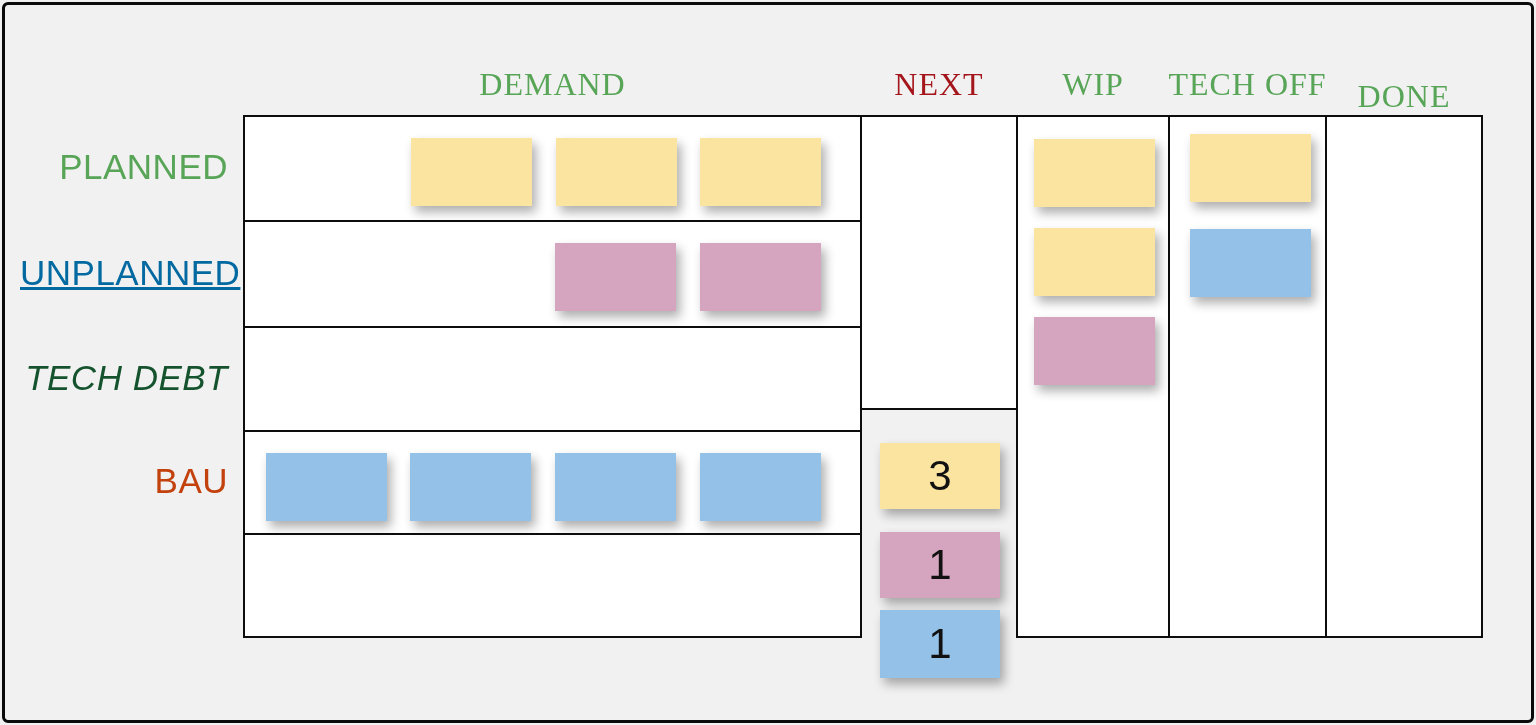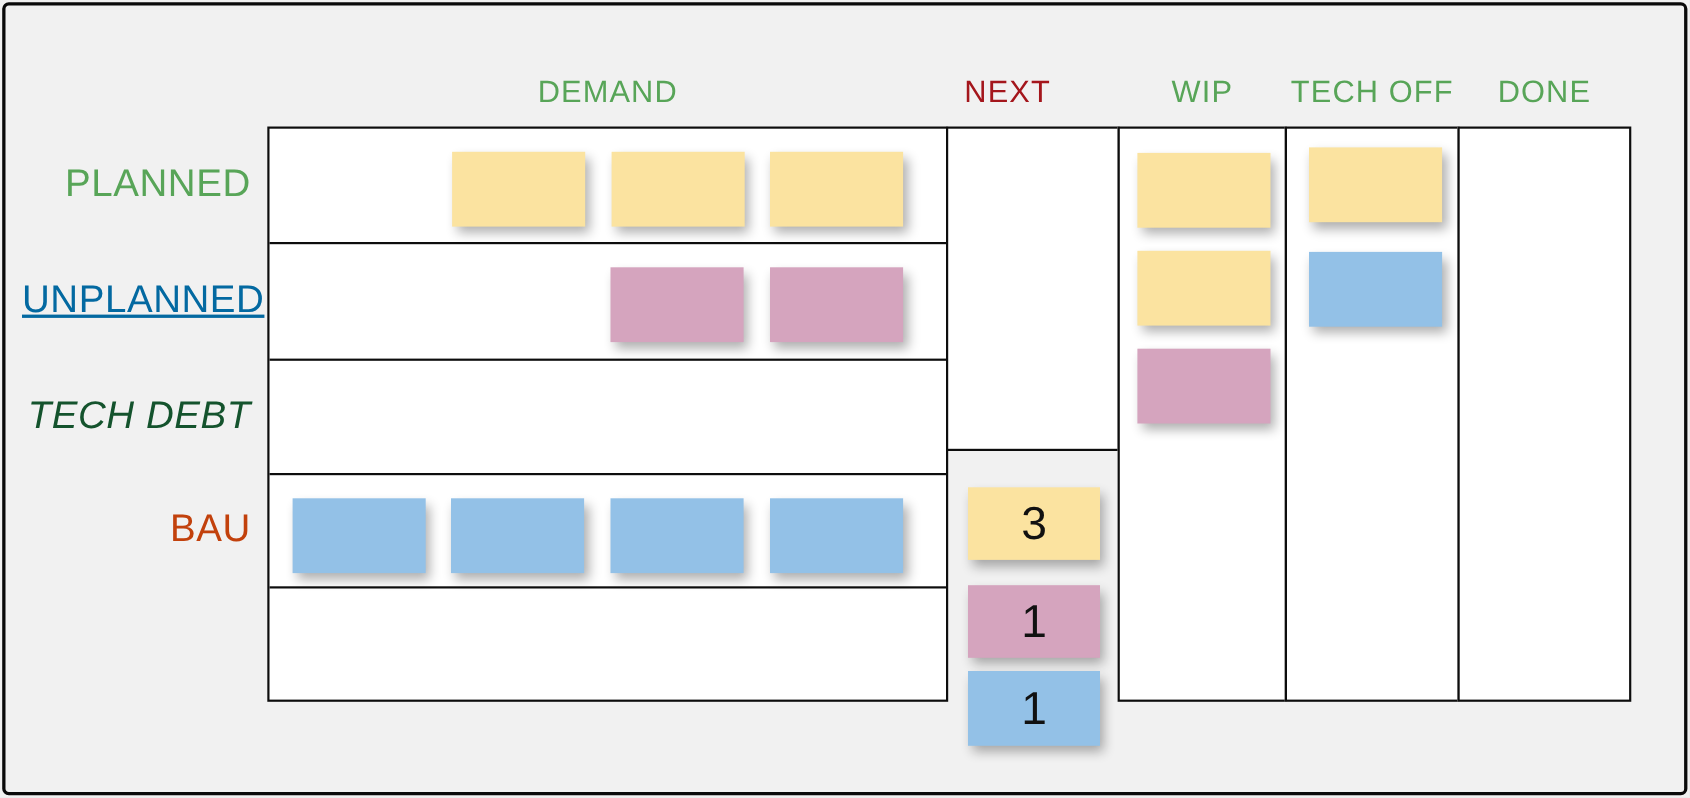--- a/index.html
+++ b/index.html
@@ -25,24 +25,25 @@
   }
   .hline{
     position:absolute;
     height:2px;
     background:#0d0d0d;
   }
   .col-header{
     position:absolute;
     top:69px;height:30px;line-height:30px;
     text-align:center;
-    font-size:28px;
+    font-size:32px;
     letter-spacing:1px;
     color:#58a558;
     white-space:nowrap;
+    font-family:Liberation Serif, serif;
   }
   .row-label{
     position:absolute;
     left:20px;width:208px;height:30px;line-height:30px;
     text-align:right;
     font-size:35px;
     letter-spacing:0.5px;
     color:#58a558;
     white-space:nowrap;
   }
@@ -56,24 +57,24 @@
   }
 </style>
 </head>
 <body>
 
 <div id="canvas">
 
   <div class="frame"></div>
 
   <div class="col-header" style="left: 243px; width: 619px; color: rgb(88, 165, 88);">DEMAND</div>
-  <div class="col-header" style="left: 837px; width: 158px; color: rgb(164, 22, 28);">NEXT</div>
+  <div class="col-header" style="left: 860px; width: 158px; color: rgb(164, 22, 28);">NEXT</div>
   <div class="col-header" style="left: 1016px; width: 154px; color: rgb(88, 165, 88);">WIP</div>
   <div class="col-header" style="left: 1168px; width: 159px; color: rgb(88, 165, 88);">TECH OFF</div>
-  <div class="col-header" style="left: 1325px; width: 158px; color: rgb(88, 165, 88);">DONE</div>
+  <div class="col-header" style="left: 1325px; width: 158px; color: rgb(88, 165, 88); margin-top: 12px;">DONE</div>
 
   <div class="row-label" style="top: 152px; color: rgb(88, 165, 88);">PLANNED</div>
   <div class="row-label" style="top: 258px; color: #0369a1; text-decoration: underline;">UNPLANNED</div>
   <div class="row-label" style="top: 363px; color: #14532d; font-style: italic;">TECH DEBT</div>
   <div class="row-label" style="top: 466px; color: #c2410c;">BAU</div>
 
   <div class="box" style="left:243px;top:115px;width:619px;height:523px;">
     <div class="hline" style="left:0;right:0;top:103px;"></div>
     <div class="hline" style="left:0;right:0;top:209px;"></div>
     <div class="hline" style="left:0;right:0;top:313px;"></div>

